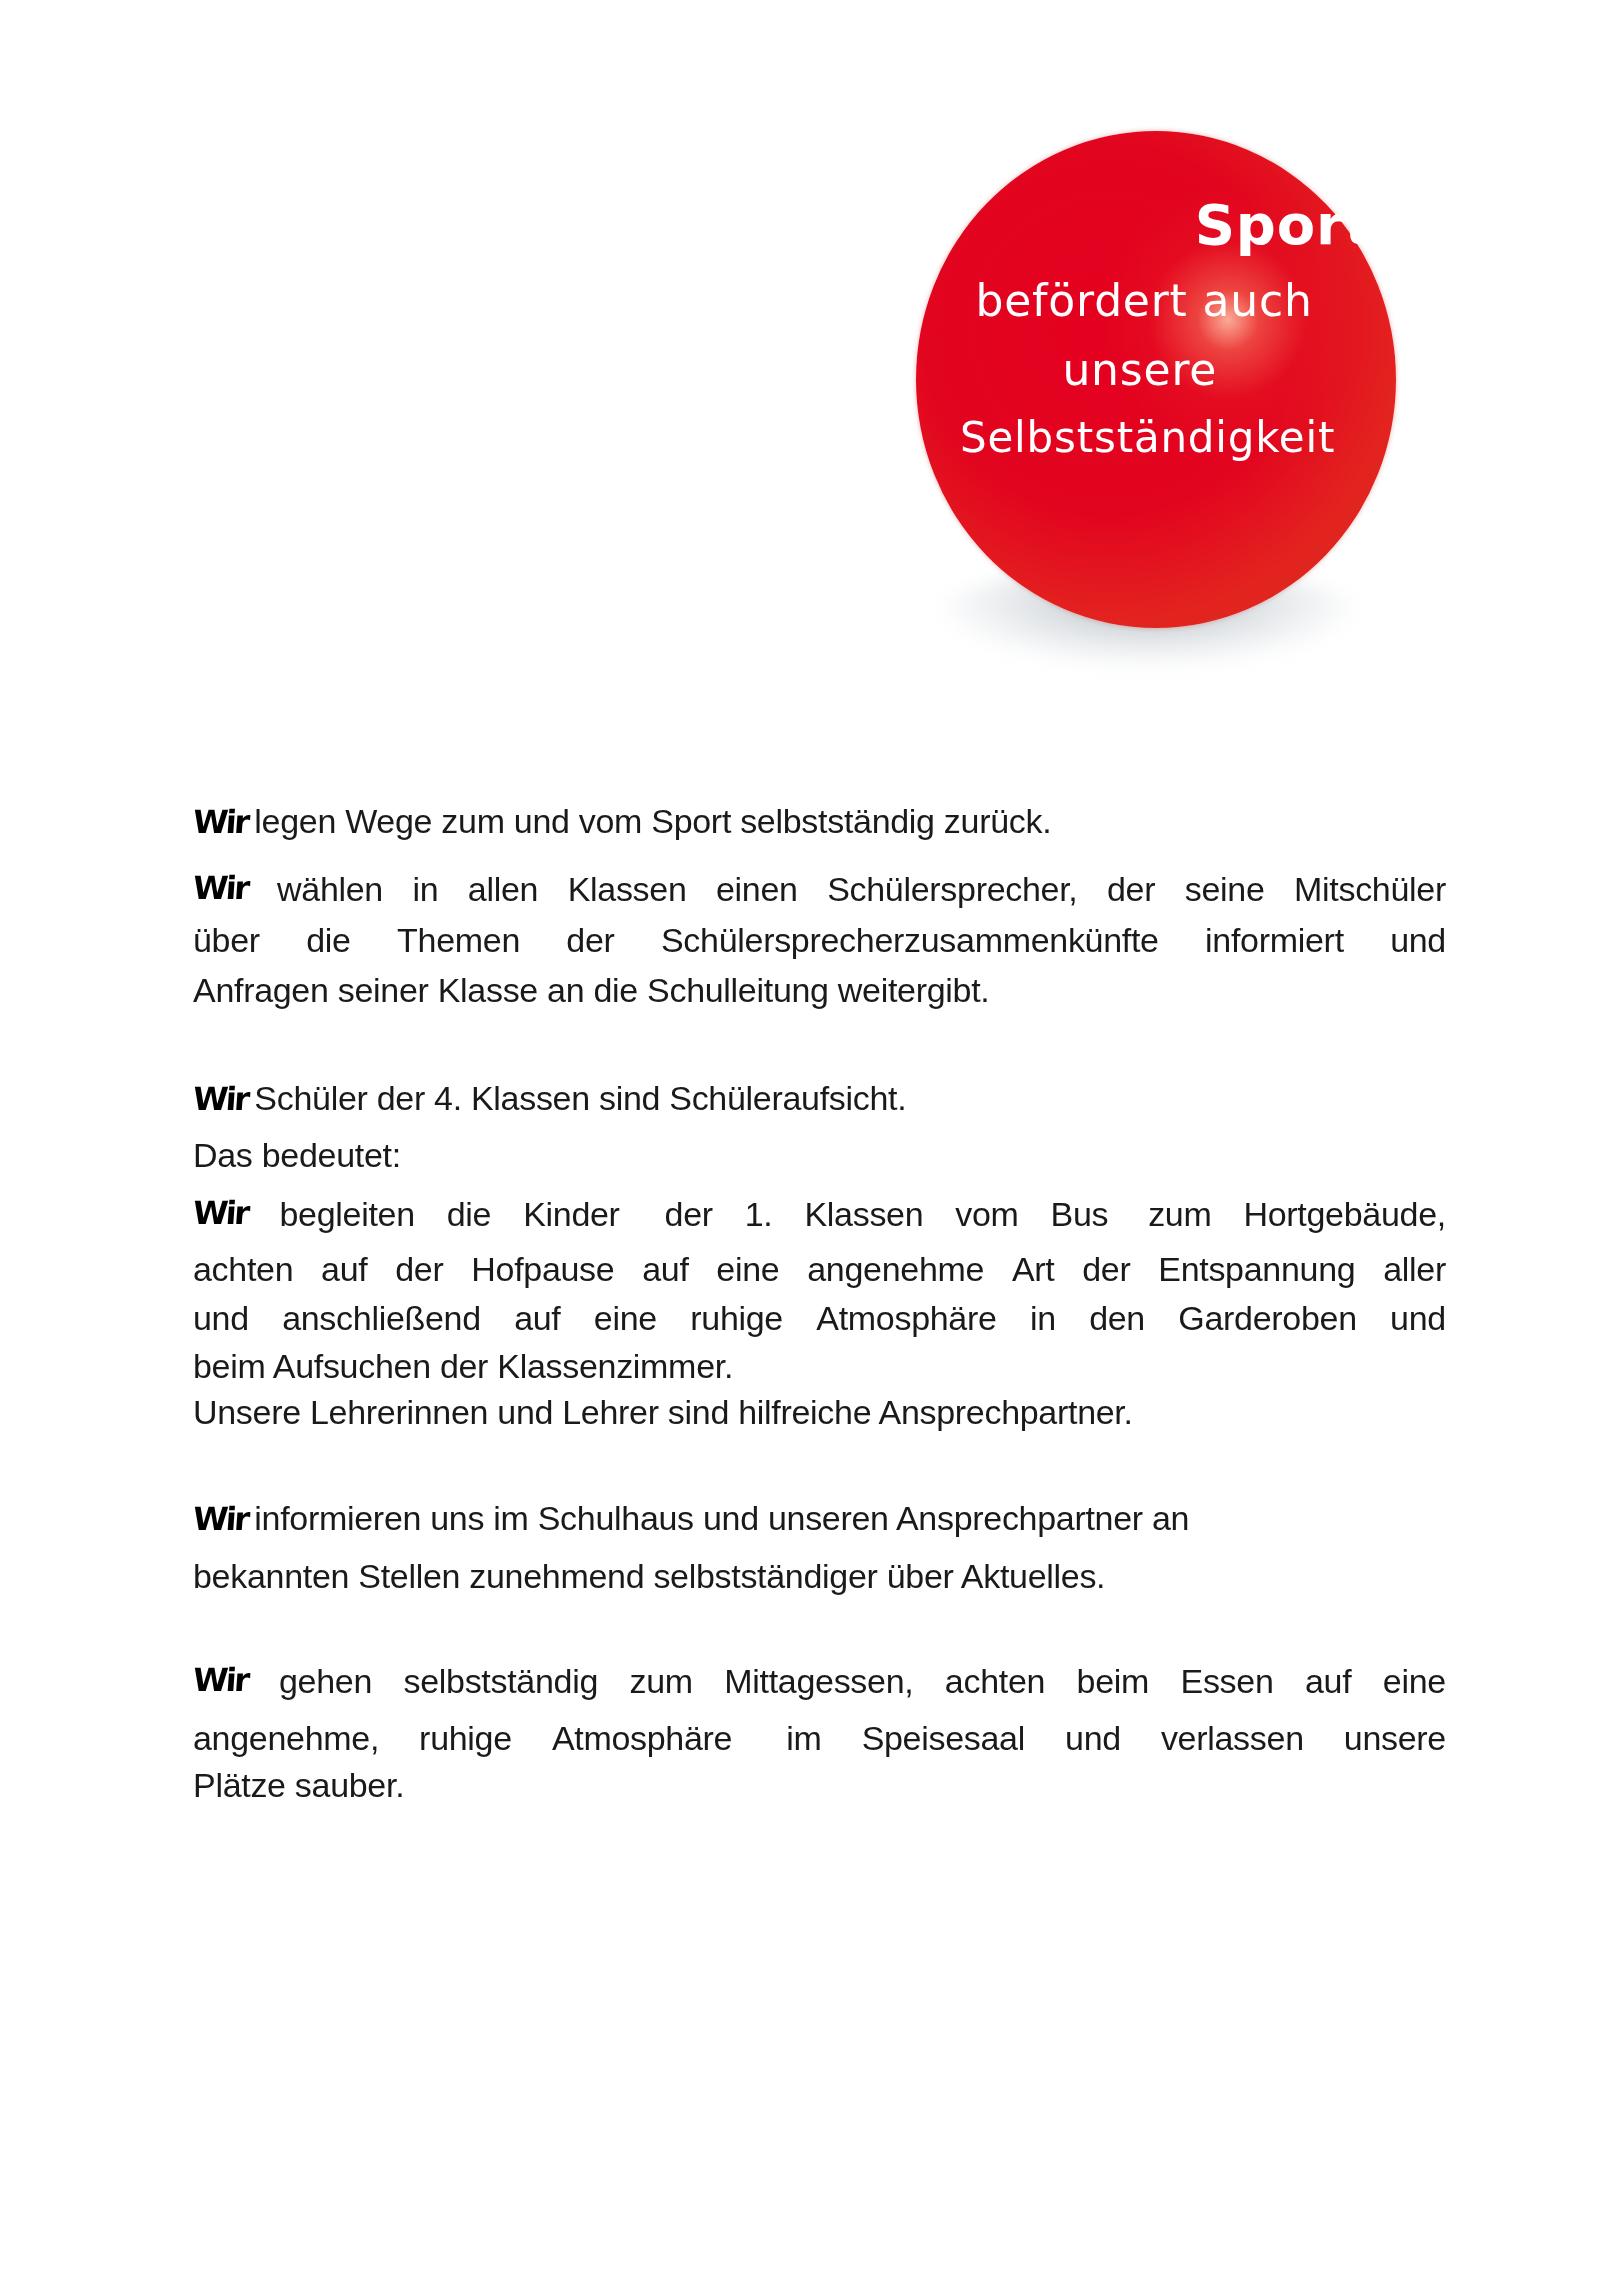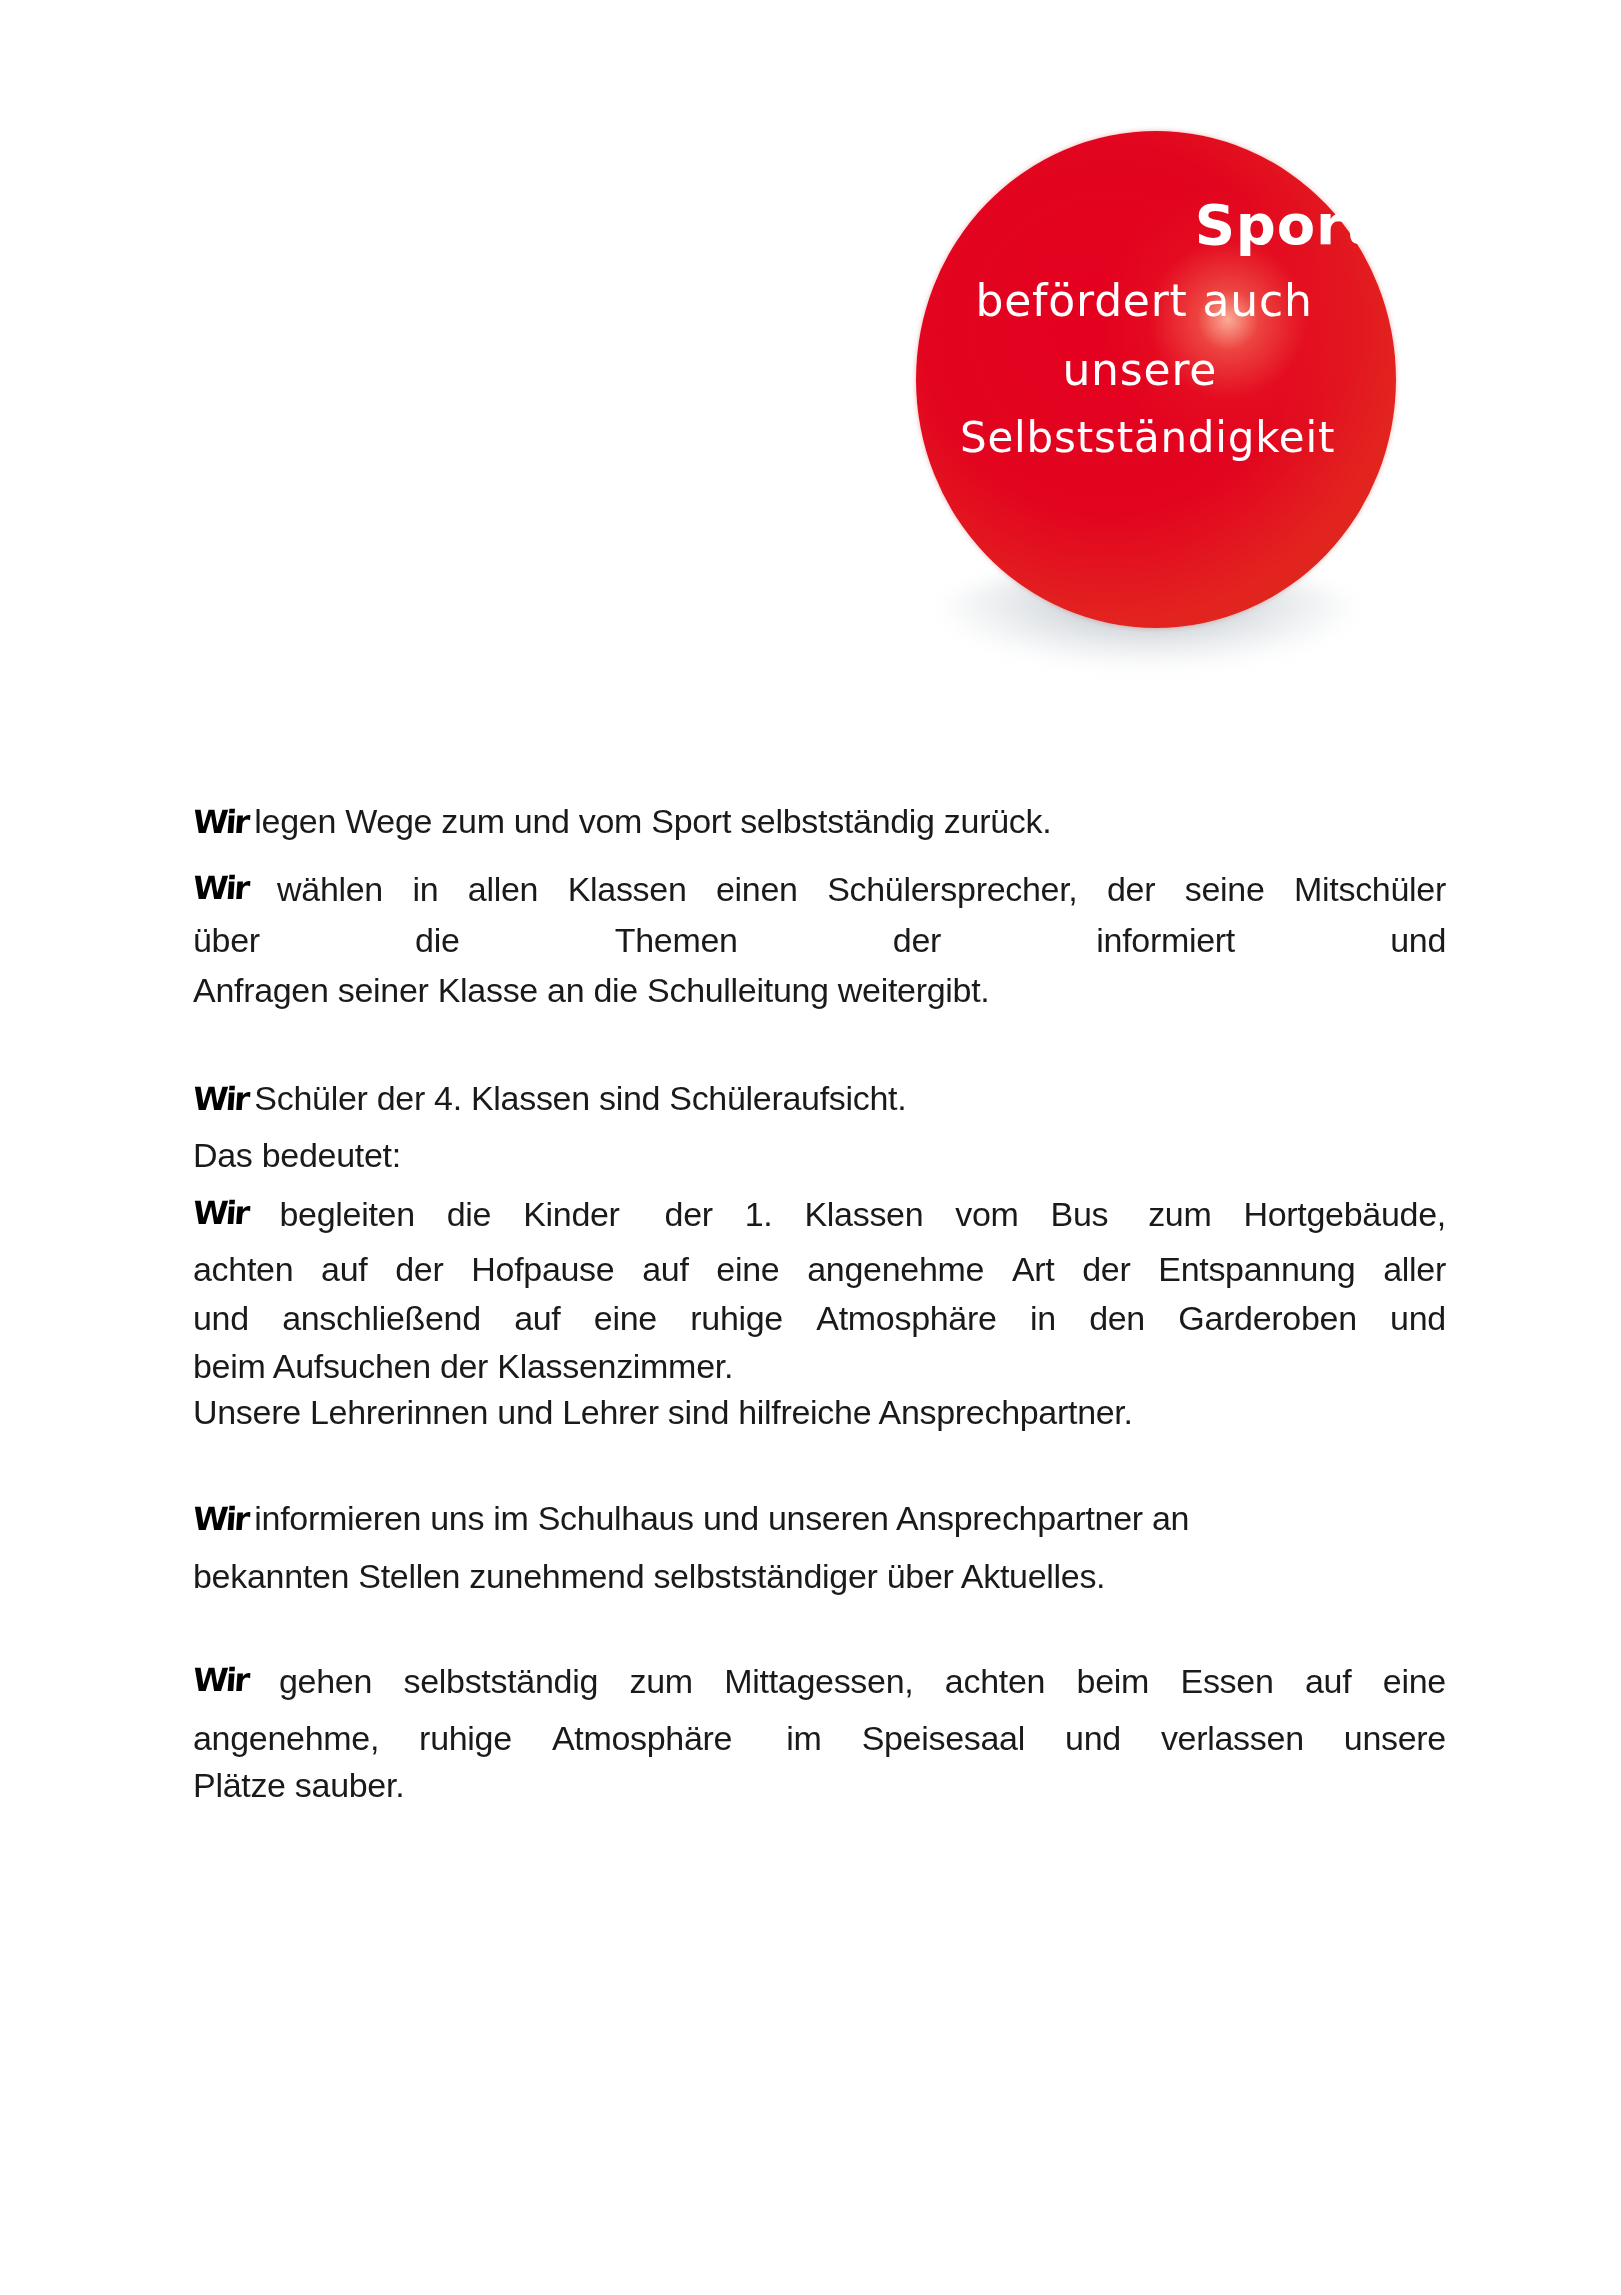--- a/index.html
+++ b/index.html
@@ -140,20 +140,21 @@
         <span style="margin-right: 0px;">Schülersprecher,</span>
         <span style="margin-right: 0px;">der</span>
         <span style="margin-right: 0px;">seine</span>
         <span style="margin-right: 0px;">Mitschüler</span>
       </div>
     <div class="line justify" style="top: 923px; display: flex; justify-content: space-between;">
         <span style="margin-right: 0px;">über</span>
         <span style="margin-right: 0px;">die</span>
         <span style="margin-right: 0px;">Themen</span>
         <span style="margin-right: 0px;">der</span>
+        <span style="margin-right: 0px;">Schülersprecherzusammenkünfte</span>
         <span style="margin-right: 0px;">informiert</span>
         <span style="margin-right: 0px;">und</span>
       </div>
     <div class="line" style="top:973px;">
       <span>Anfragen seiner Klasse an die Schulleitung weitergibt.</span>
     </div>
   </div>
 
   <div class="paragraph">
     <div class="line" style="top:1081px;">

